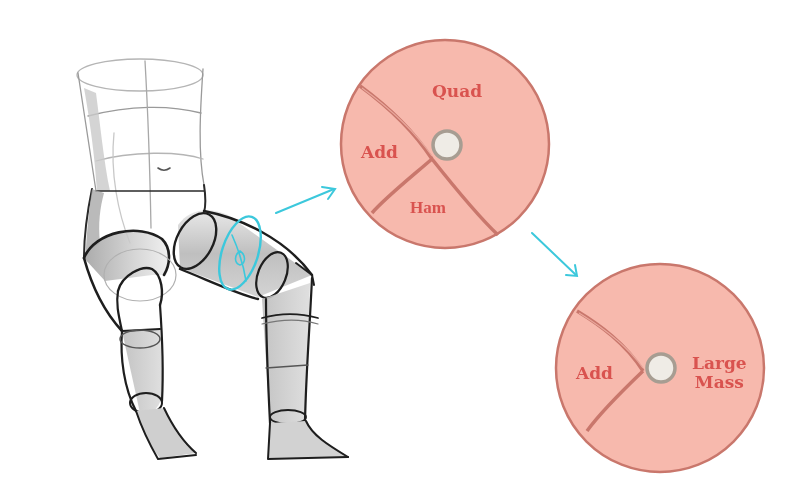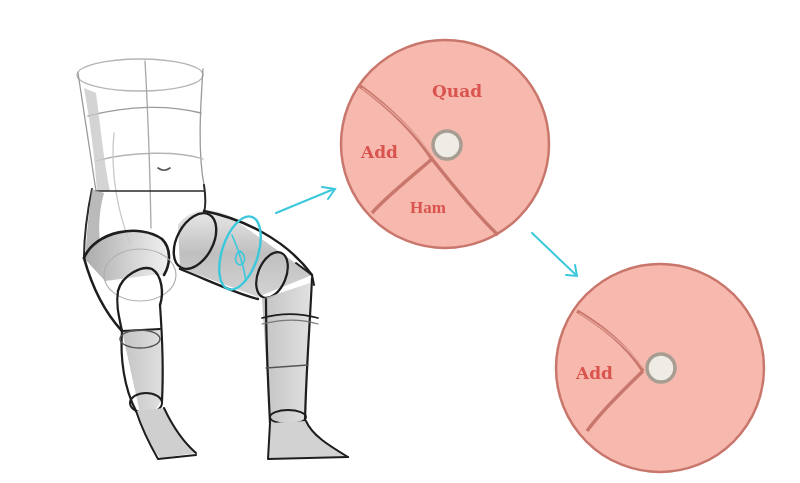--- a/index.html
+++ b/index.html
@@ -130,13 +130,17 @@
       <circle cx="661" cy="355" r="14" fill="#efece6" stroke="#a79d92" stroke-width="3.5"></circle>
     </g>
   </svg>
 
   
   <div class="label" style="left:432px; top:69px;">Quad</div>
   <div class="label" style="left:361px; top:130px;">Add</div>
   <div class="label" style="left:410px; top:186px;font-family:Liberation Serif, serif;">Ham</div>
 
   <div class="label" style="left:576px; top:351px;">Add</div>
+  <div class="label" style="left:692px; top:341px; line-height:19px;">
+    <div>Large</div>
+    <div>Mass</div>
+  </div>
 </div>
 
 </body></html>

